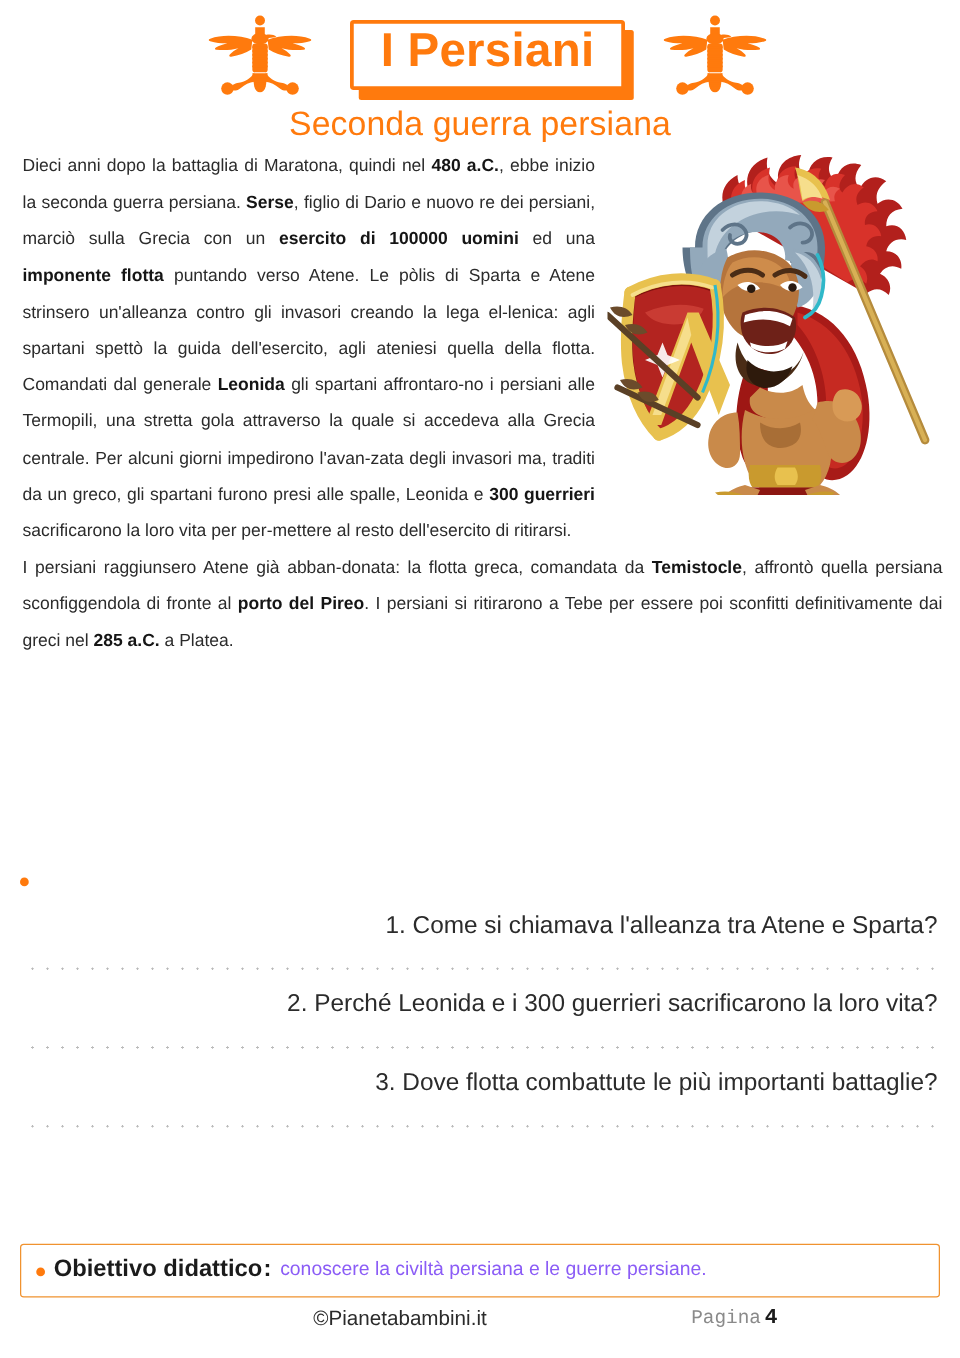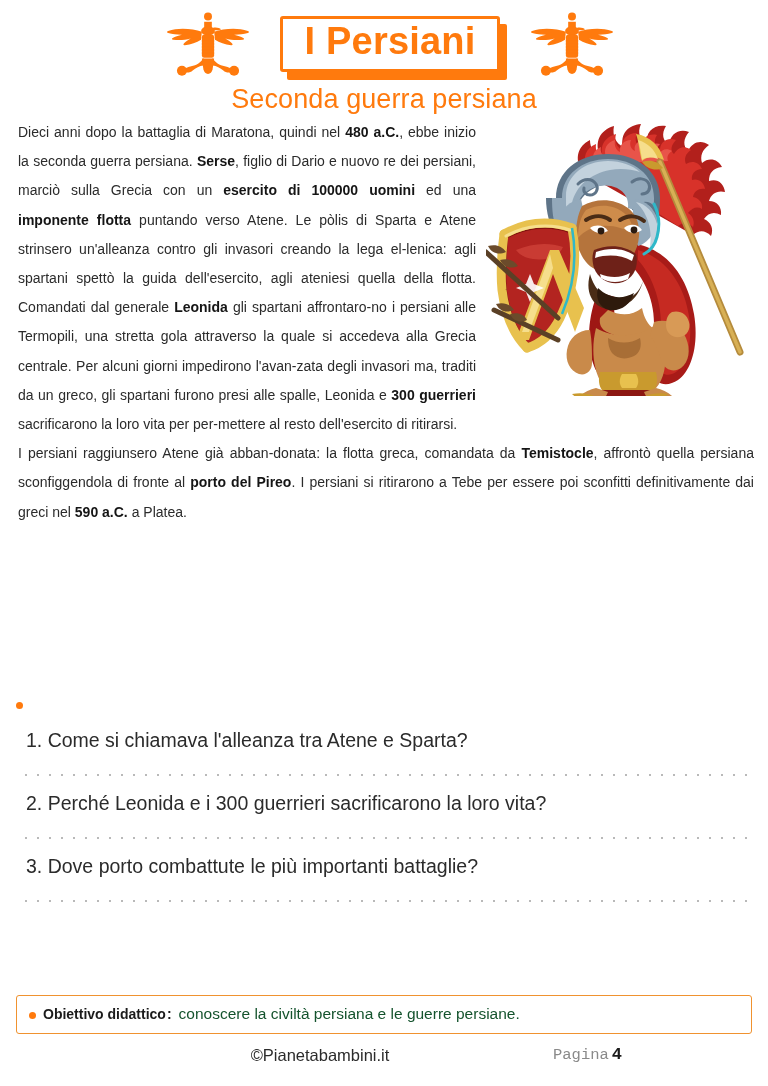--- a/index.html
+++ b/index.html
@@ -123,20 +123,21 @@
     border-radius: 50%;
     background: #FF7A0D;
     flex: 0 0 auto;
     margin-top: 2px;
   }
   .question {
     font-size: 19.5px;
     color: #2b2b2b;
     margin-left: 10px;
     margin-bottom: 22px;
+    text-align: right;
   }
   .dotline {
     height: 2px;
     margin: 0 0 16px 4px;
     background-image: radial-gradient(circle, #b9b9b9 0.9px, rgba(0,0,0,0) 1px);
     background-size: 12px 2px;
     background-repeat: repeat-x;
     background-position: 0 50%;
   }
 
@@ -149,27 +150,27 @@
     box-sizing: border-box;
     border: 1.6px solid #F0922F;
     border-radius: 3px;
     padding: 9px 10px 10px 12px;
     display: flex;
     align-items: center;
     gap: 7px;
     background: #fff;
   }
   .obj-label {
-    font-size: 14px;
+    font-size: 19px;
     font-weight: bold;
     color: #1b1b1b;
   }
   .obj-text {
     font-size: 15.5px;
-    color: #14532d;
+    color: #8b5cf6;
   }
 
   
   .footer {
     position: absolute;
     left: 0;
     top: 1042px;
     width: 640px;
     height: 40px;
   }
@@ -377,21 +378,21 @@
 
       <path d="M122 268c-4 10-12 16-22 18-8 2-12-2-10-8 3-8 12-12 20-14z" fill="#C98A4A"></path>
       <path d="M158 268c4 10 12 16 22 18 8 2 12-2 10-8-3-8-12-12-20-14z" fill="#C98A4A"></path>
 
       <path d="M86 270c10-2 20 0 26 4-6 4-18 4-26-4z" fill="#C99A2E"></path>
       <path d="M182 270c-10-2-20 0-26 4 6 4 18 4 26-4z" fill="#C99A2E"></path>
     </svg>
   </div>
 
   <div class="bodytext">Dieci anni dopo la battaglia di Maratona, quindi nel <b>480 a.C.</b>, ebbe inizio la seconda guerra persiana. <b>Serse</b>, figlio di Dario e nuovo re dei persiani, marciò sulla Grecia con un <b>esercito di 100000 uomini</b> ed una <b>imponente flotta</b> puntando verso Atene. Le pòlis di Sparta e Atene strinsero un'alleanza contro gli invasori creando la lega el-lenica: agli spartani spettò la guida dell'esercito, agli ateniesi quella della flotta. Comandati dal generale <b>Leonida</b> gli spartani affrontaro-no i persiani alle Termopili, una stretta gola attraverso la quale si accedeva alla Grecia centrale. Per alcuni giorni impedirono l'avan-zata degli invasori ma, traditi da un greco, gli spartani furono presi alle spalle, Leonida e <b>300 guerrieri</b> sacrificarono la loro vita per per-mettere al resto dell'esercito di ritirarsi.</div>
-  <div class="bodytext">I persiani raggiunsero Atene già abban-donata: la flotta greca, comandata da <b>Temistocle</b>, affrontò quella persiana sconfiggendola di fronte al <b>porto del Pireo</b>. I persiani si ritirarono a Tebe per essere poi sconfitti definitivamente dai greci nel <b>590 a.C.</b> a Platea.</div>
+  <div class="bodytext">I persiani raggiunsero Atene già abban-donata: la flotta greca, comandata da <b>Temistocle</b>, affrontò quella persiana sconfiggendola di fronte al <b>porto del Pireo</b>. I persiani si ritirarono a Tebe per essere poi sconfitti definitivamente dai greci nel <b>285 a.C.</b> a Platea.</div>
 </div>
 
 <div class="questions">
 
   <div class="q-heading">
     <span class="bullet-dot"></span>
   </div>
 
   <div class="question">
     <span>1.</span>
@@ -400,21 +401,21 @@
   <div class="dotline"></div>
 
   <div class="question">
     <span>2.</span>
     <span>Perché Leonida e i 300 guerrieri sacrificarono la loro vita?</span>
   </div>
   <div class="dotline"></div>
 
   <div class="question">
     <span>3.</span>
-    <span>Dove porto combattute le più importanti battaglie?</span>
+    <span>Dove flotta combattute le più importanti battaglie?</span>
   </div>
   <div class="dotline"></div>
 
 </div>
 
 <div class="objective">
   <span class="bullet-dot"></span>
   <span class="obj-label">Obiettivo didattico</span>
   <span class="obj-label" style="margin-left:-6px">:</span>
   <span class="obj-text">conoscere la civiltà persiana e le guerre persiane.</span>

